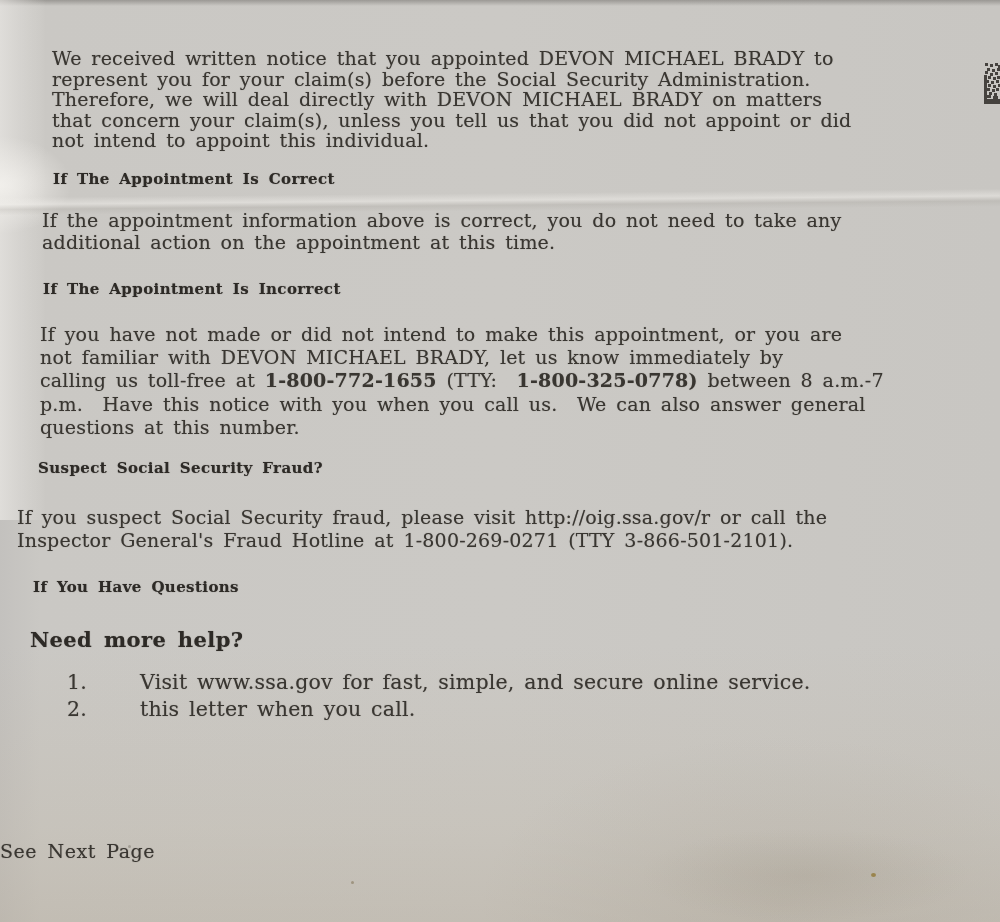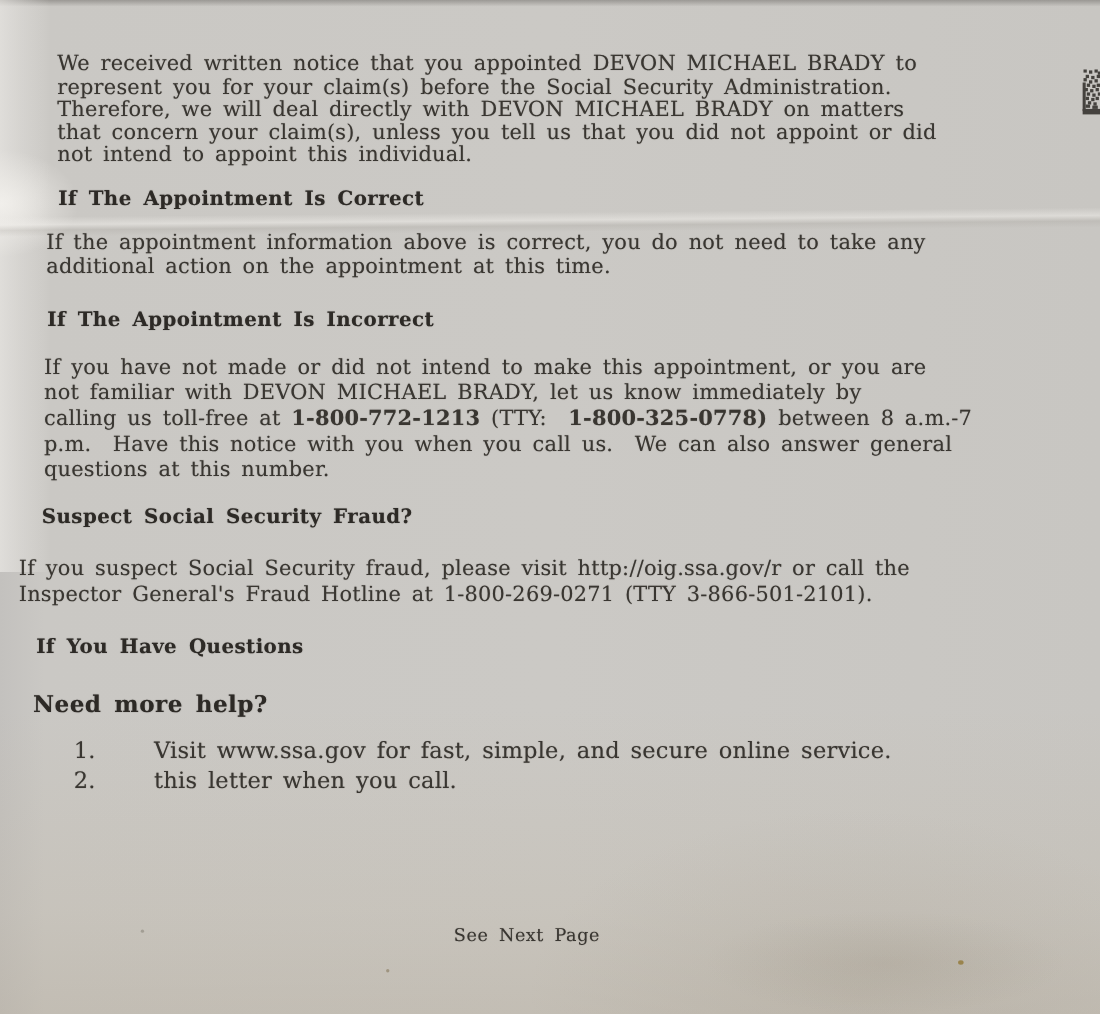--- a/index.html
+++ b/index.html
@@ -46,42 +46,42 @@
     position:absolute; font-size:19px; line-height:20.6px;
     letter-spacing:.2px; word-spacing:3.5px;
     text-shadow:0 0 1px rgba(57,54,49,.45);
   }
   .intro       { left:52px; top:48px; }
   .p-correct   { left:42px; top:210px; line-height:21.6px; }
   .p-incorrect { left:40px; top:323px; line-height:23.2px; }
   .p-fraud     { left:17px; top:506px; line-height:23px; }
 
   .heading {
-    position:absolute; font-weight:bold; font-size:18px; color:#2d2a26;
+    position:absolute; font-weight:bold; font-size:15px; color:#2d2a26;
     letter-spacing:.4px; word-spacing:4px;
     text-shadow:0 0 1px rgba(45,42,38,.5);
   }
   .h-correct   { left:53px; top:170px; }
   .h-incorrect { left:43px; top:280px; }
   .h-fraud     { left:38px; top:459px; }
   .h-questions { left:33px; top:578px; }
   .h-help      { left:30px; top:627px; font-size:21px; }
 
   .help-list {
     position:absolute; left:67px; top:669px;
     font-size:20.5px; line-height:26.5px;
     letter-spacing:.2px; word-spacing:3px;
     text-shadow:0 0 1px rgba(57,54,49,.45);
   }
   .list-item { display:flex; }
   .num { width:73px; flex:none; }
 
   .footer {
-    position:absolute; left:0; top:840px; width:958px; text-align:center;
-    font-size:16px; letter-spacing:.5px; word-spacing:4px;
+    position:absolute; left:0; top:840px; width:958px; text-align:left;
+    font-size:19px; letter-spacing:.5px; word-spacing:4px;
     text-shadow:0 0 1px rgba(57,54,49,.45);
   }
 </style>
 </head>
 <body>
 
 <div class="photo">
 
   <div class="edge-light"></div>
   <div class="crease-h"></div>
@@ -134,21 +134,21 @@
   <div class="heading h-correct">If The Appointment Is Correct</div>
   <div class="block p-correct">
       <div class="line">If the appointment information above is correct, you do not need to take any</div>
       <div class="line">additional action on the appointment at this time.</div>
     </div>
 
   <div class="heading h-incorrect">If The Appointment Is Incorrect</div>
   <div class="block p-incorrect">
       <div class="line">If you have not made or did not intend to make this appointment, or you are</div>
       <div class="line">not familiar with DEVON MICHAEL BRADY, let us know immediately by</div>
-      <div class="line"><span>calling us toll-free at </span><span class="b">1-800-772-1213</span><span> (TTY:  </span><span class="b">1-800-325-0778)</span><span> between 8 a.m.-7</span></div>
+      <div class="line"><span>calling us toll-free at </span><span class="b">1-800-772-1655</span><span> (TTY:  </span><span class="b">1-800-325-0778)</span><span> between 8 a.m.-7</span></div>
       <div class="line">p.m.  Have this notice with you when you call us.  We can also answer general</div>
       <div class="line">questions at this number.</div>
     </div>
 
   <div class="heading h-fraud">Suspect Social Security Fraud?</div>
   <div class="block p-fraud">
       <div class="line">If you suspect Social Security fraud, please visit http://oig.ssa.gov/r or call the</div>
       <div class="line">Inspector General's Fraud Hotline at 1-800-269-0271 (TTY 3-866-501-2101).</div>
     </div>
 

